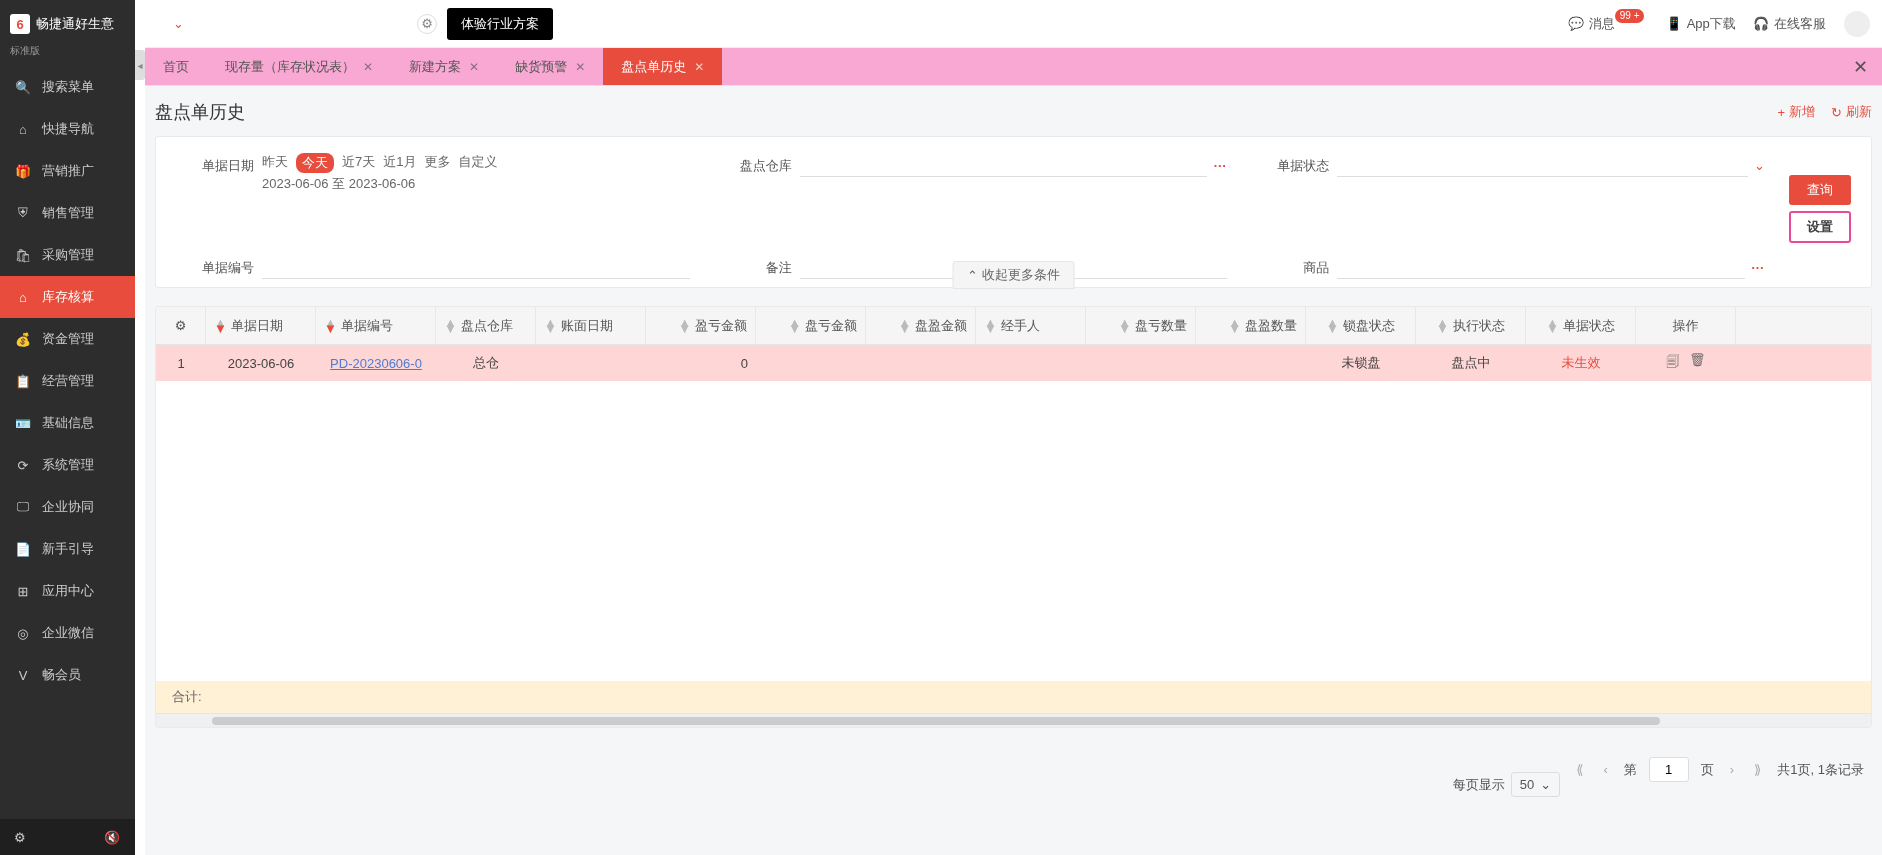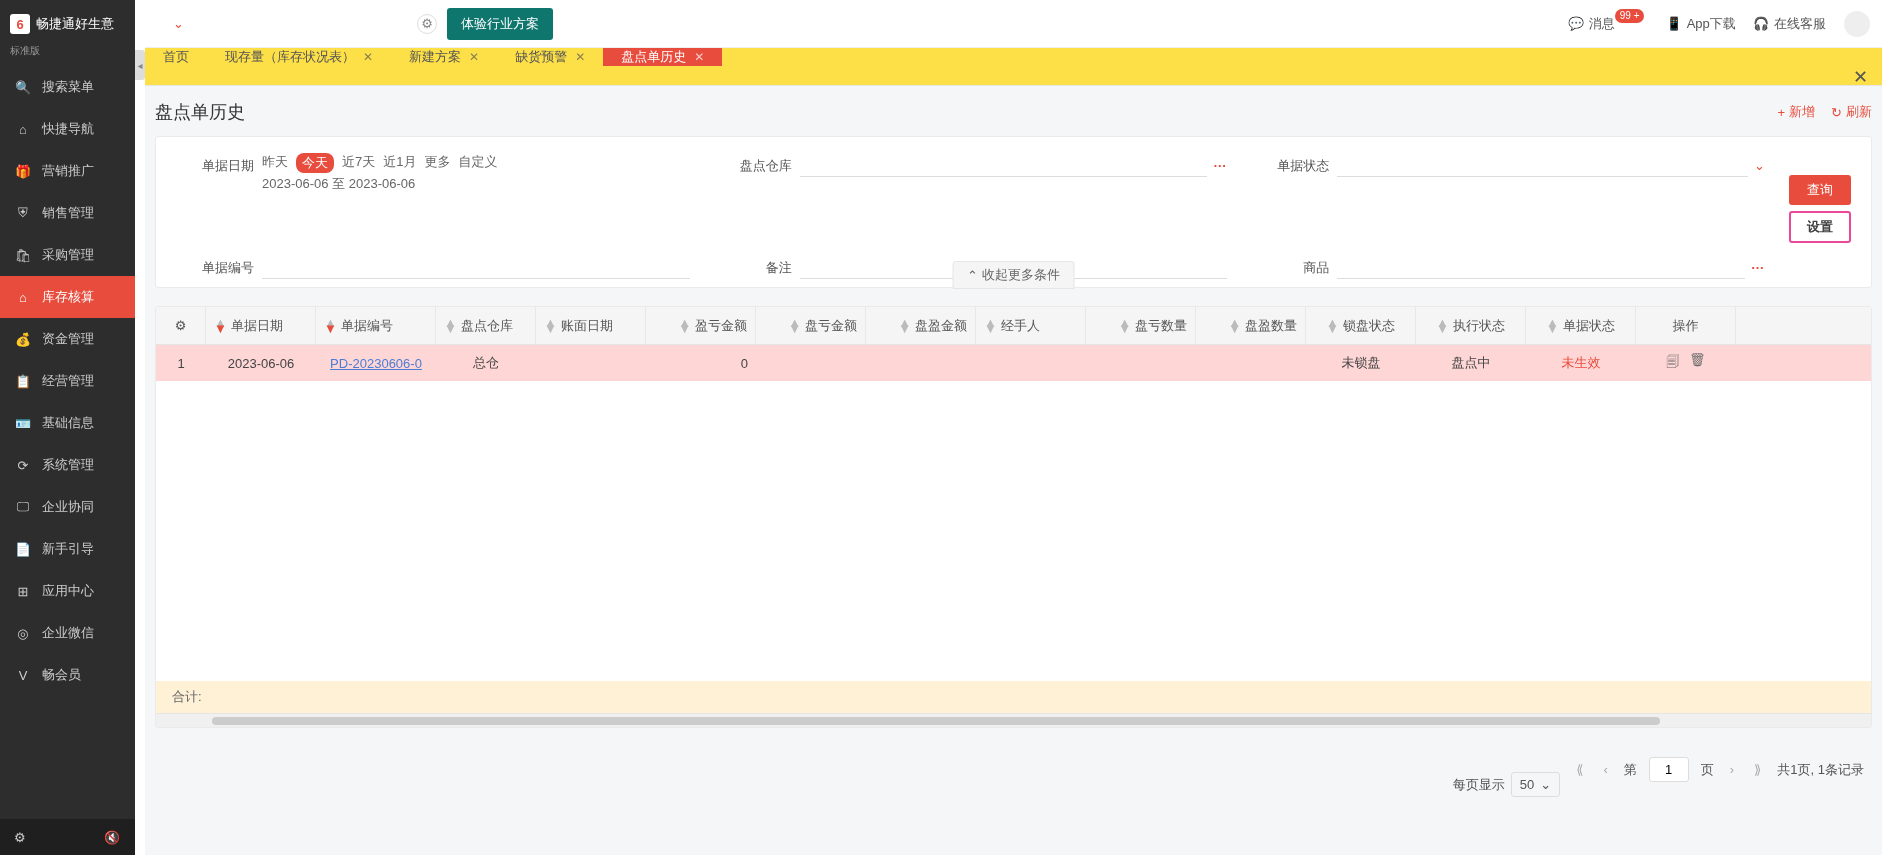--- a/index.html
+++ b/index.html
@@ -16,27 +16,27 @@
     .nav-item.active { background: #e74c3c; color: #fff; }
     .nav-icon { width: 18px; height: 18px; display: inline-flex; align-items: center; justify-content: center; }
     .collapse-bar { position: absolute; right: -10px; top: 50px; width: 10px; height: 30px; background: #ddd; border-radius: 0 3px 3px 0; cursor: pointer; display:flex; align-items:center; justify-content:center; color:#888; font-size:10px;}
     .bottom-bar { position: absolute; bottom: 0; left: 0; right: 0; height: 36px; display: flex; align-items: center; justify-content: space-between; padding: 0 14px; background: #1f1f1f; }
 
     
     .topbar { position: fixed; left: 145px; top: 0; right: 0; height: 48px; background: #fff; display: flex; align-items: center; padding: 0 12px; gap: 10px; border-bottom: 1px solid #eee;}
     .org-select { display: flex; align-items: center; gap: 6px; color: #666; cursor:pointer; padding: 4px 10px; border-radius: 3px; width: 250px;}
     .org-caret { color: #e74c3c; }
     .gear-btn { width: 20px; height: 20px; border: 1px solid #ddd; border-radius: 50%; display:flex; align-items:center; justify-content:center; cursor:pointer; color:#888;}
-    .promo-btn { background: #0f766e; color: #fff; padding: 7px 14px; border: none; border-radius: 3px; cursor: pointer; }
+    .promo-btn { background: #000000; color: #fff; padding: 7px 14px; border: none; border-radius: 3px; cursor: pointer; }
     .topbar-right { margin-left: auto; display: flex; align-items: center; gap: 18px; color: #555; }
     .tr-item { display: flex; align-items: center; gap: 4px; cursor: pointer; }
     .badge { background: #e74c3c; color: #fff; border-radius: 8px; padding: 0 5px; font-size: 10px; line-height: 14px; position: relative; top: -8px; left: -4px;}
 
     
-    .tabs { position: fixed; left: 145px; top: 48px; right: 0; height: 38px; background: #fde047; display: flex; align-items: stretch; border-bottom: 1px solid #e5e5e5; flex-direction: column; }
+    .tabs { position: fixed; left: 145px; top: 48px; right: 0; height: 38px; background: #f9a8d4; display: flex; align-items: stretch; border-bottom: 1px solid #e5e5e5; }
     .tab { padding: 0 18px; display: flex; align-items: center; gap: 8px; cursor: pointer; color: #555; }
     .tab.active { background: #e74c3c; color: #fff; }
     .tab-close { font-size: 12px; cursor: pointer; opacity: .7;}
     .tabs-close-all { margin-left: auto; padding: 0 14px; display:flex; align-items:center; cursor:pointer; color:#555; font-size: 18px;}
 
     
     .main { position: fixed; left: 145px; top: 86px; right: 0; bottom: 0; background: #f5f6f7; overflow: auto; padding: 14px 10px 0 10px;}
     .page-header { display: flex; align-items: center; }
     .page-title { font-size: 18px; color: #333; }
     .page-actions { margin-left: auto; display: flex; gap: 16px; }

